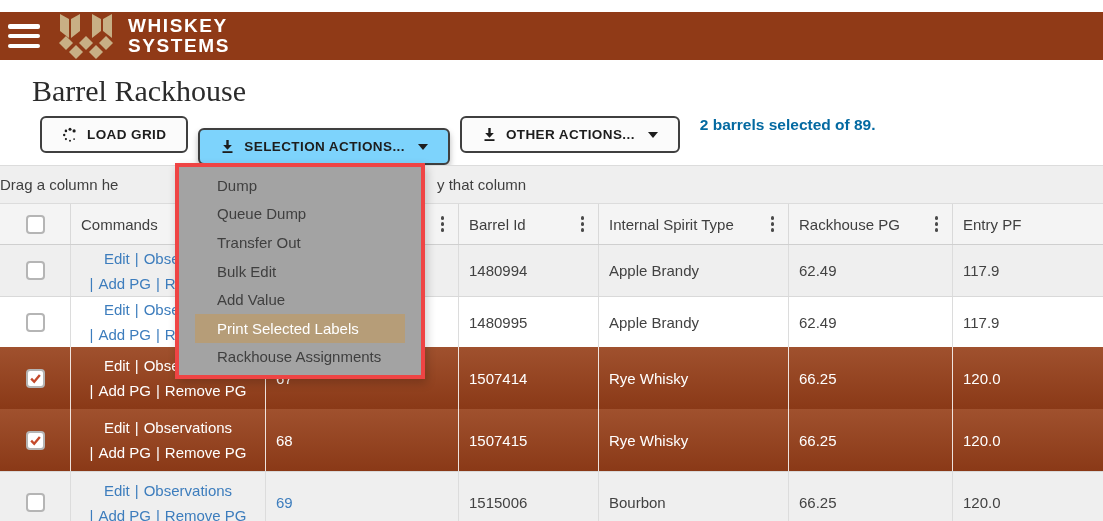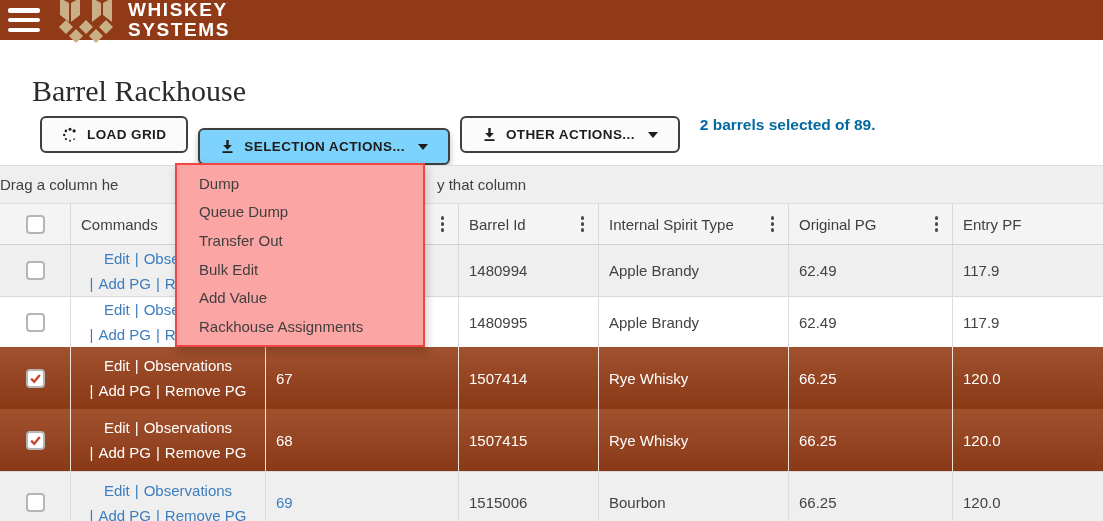--- a/index.html
+++ b/index.html
@@ -1,21 +1,21 @@
 <!DOCTYPE html>
 <html><head>
 <meta charset="utf-8">
 <style>
   * { margin:0; padding:0; box-sizing:border-box; }
   html,body { background:#fff; }
   body { font-family:"Liberation Sans","DejaVu Sans",sans-serif; color:#424242; }
   .app { position:relative; width:1103px; height:521px; overflow:hidden; background:#fff; }
 
   
-  .topbar { position:absolute; top:0; left:0; width:1103px; height:40px; background:#903A17; display:flex; align-items:center; }
+  .topbar { position:absolute; top:12px; left:0; width:1103px; height:48px; background:#903A17; display:flex; align-items:center; }
   .hamburger { width:32px; height:24px; margin-left:8px; display:flex; flex-direction:column; justify-content:space-between; cursor:pointer; }
   .hamburger i { display:block; height:4.5px; border-radius:2px; background:#fff; }
   .logo { margin-left:14px; }
   .brand { margin-left:10px; color:#fff; font-weight:bold; font-size:19px; letter-spacing:1.6px; line-height:1.06; }
 
   
   .page-title { position:absolute; top:74px; left:32px; font-size:30px; line-height:34px; font-weight:500; color:#2b2b2b;font-family:Liberation Serif, serif; }
   .toolbar { position:absolute; top:116px; left:40px; display:flex; align-items:flex-start; gap:10px; height:37px; }
   .btn { display:inline-flex; align-items:center; gap:9px; height:37px; padding:0 20px; background:#fbfbfb; border:2px solid #3f3f3f; border-radius:6px; font-size:13.5px; font-weight:600; letter-spacing:.4px; color:#1d1d1d; cursor:pointer; white-space:nowrap; }
   .btn.open { box-shadow:0 4px 6px rgba(0,0,0,.28); background:#7dd3fc;margin-top:12px; }
@@ -46,21 +46,21 @@
   .row.h51 { height:51px; } .row.h62 { height:62px; }
   .commands { flex-direction:column; align-items:flex-start; justify-content:center; line-height:25px; }
   a.cmd, a.bno { color:#3D7DBD; text-decoration:none; font-weight:500; cursor:pointer; }
   .sep { color:#3D7DBD; font-weight:500; margin:0 5px; }
   .cmd-line > .sep.lead { margin-left:0; }
   .row.sel a.cmd, .row.sel .sep, .row.sel a.bno { color:#fff; }
   .check-svg { display:none; }
   .checkbox.checked .check-svg { display:block; }
 
   
-  .dropdown { position:absolute; top:163px; left:175px; width:250px; background:#fca5a5; border:2px solid #ef4444; box-shadow:2px 4px 9px rgba(0,0,0,.2); padding:4px 0; z-index:20; }
+  .dropdown { position:absolute; top:163px; left:175px; width:250px; background:#a3a3a3; border:4px solid #ef4444; box-shadow:2px 4px 9px rgba(0,0,0,.2); padding:4px 16px; z-index:20; }
   .menu-item { height:28.6px; display:flex; align-items:center; padding-left:22px; font-size:15px; color:#3f3f3f; cursor:pointer; white-space:nowrap; }
   .menu-item.hl { background:#B69D78; color:#fff; }
 </style>
 </head>
 <body>
 
 <div class="app">
 
   <div class="topbar">
     <div class="hamburger">
@@ -163,21 +163,21 @@
       </div>
       <div class="hcell">
         <span class="hlabel">Internal Spirit Type</span>
         <span class="col-menu">
             <i></i>
             <i></i>
             <i></i>
           </span>
       </div>
       <div class="hcell">
-        <span class="hlabel">Original PG</span>
+        <span class="hlabel">Rackhouse PG</span>
         <span class="col-menu">
             <i></i>
             <i></i>
             <i></i>
           </span>
       </div>
       <div class="hcell">
         <span class="hlabel">Entry PF</span>
         <span class="col-menu"></span>
       </div>
@@ -276,16 +276,17 @@
       <div class="cell">120.0</div>
     </div>
   </div>
 
   <div class="dropdown">
     <div class="menu-item">Dump</div>
     <div class="menu-item">Queue Dump</div>
     <div class="menu-item">Transfer Out</div>
     <div class="menu-item">Bulk Edit</div>
     <div class="menu-item">Add Value</div>
+    <div class="menu-item hl">Print Selected Labels</div>
     <div class="menu-item">Rackhouse Assignments</div>
   </div>
 
 </div>
 
 </body></html>

